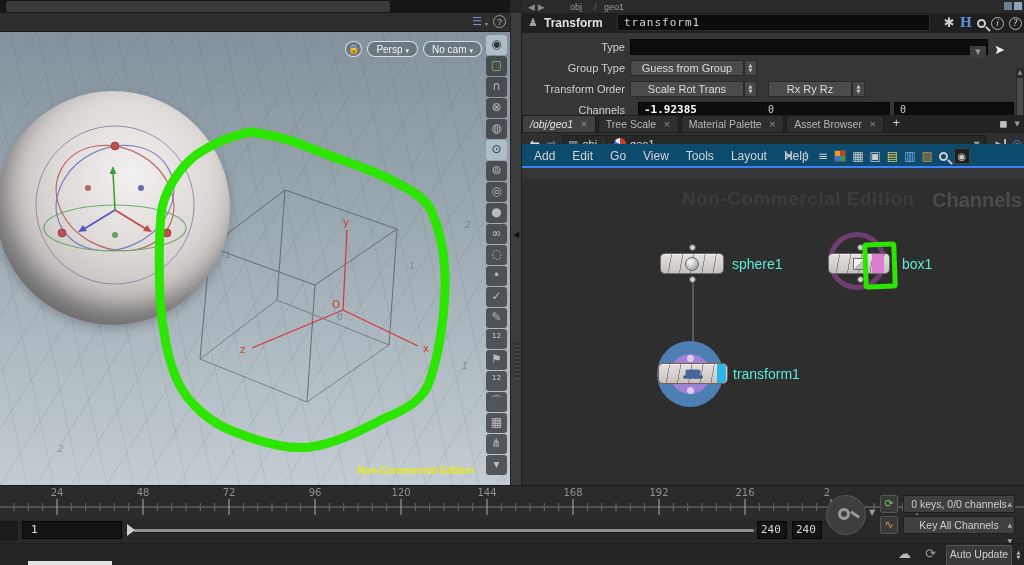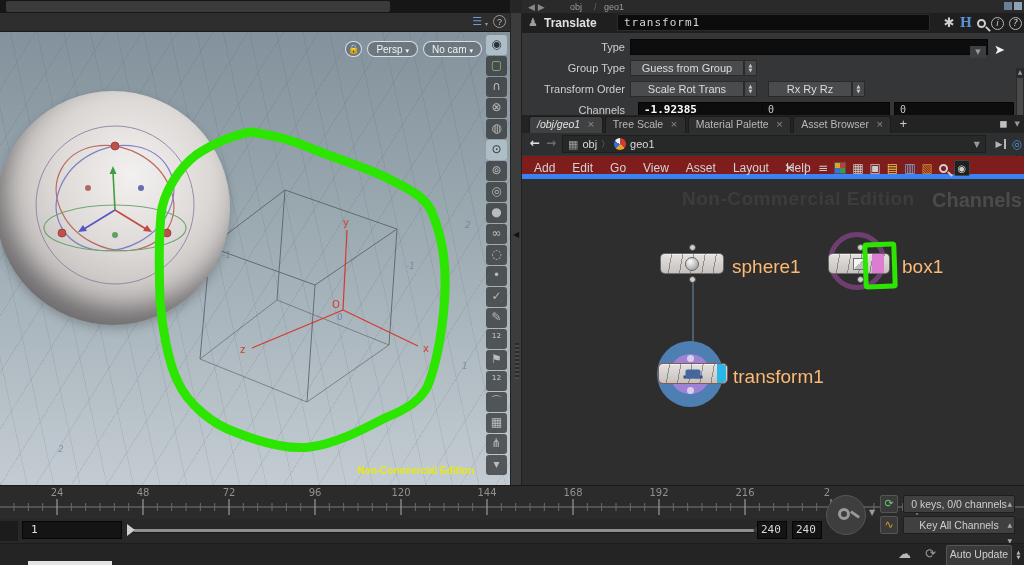--- a/index.html
+++ b/index.html
@@ -79,21 +79,21 @@
   .gfield-car { position:absolute; right:1px; top:1px; width:16px; height:12px; background:#3d3e3f; color:#9a9a9a;
     font-size:7px; text-align:center; line-height:12px; }
   #group-cursor { position:absolute; left:472px; top:0px; color:#f2f2f2; font-size:13px; }
   #param-grip { position:absolute; left:0; top:124px; width:502px; height:6px; background:#3d3d3d; border-top:1px solid #2a2a2a;
     color:#8a8a8a; font-size:5px; text-align:center; line-height:5px; letter-spacing:1px; }
   #param-scroll { position:absolute; right:0; top:35px; width:8px; height:88px; background:#2a2a2a; }
   #param-scroll .thumb { position:absolute; left:1px; top:10px; width:6px; height:40px; background:#4a4a4a; }
   #param-scroll .a { position:absolute; left:0; width:8px; color:#999; font-size:6px; text-align:center; }
 
   
-  #net-tabs { position:absolute; left:0; top:115px; width:502px; height:18px; background:#232323; display:flex; align-items:center; padding-left:7px; }
+  #net-tabs { position:absolute; left:0; top:115px; width:502px; height:18px; background:#232323; display:flex; align-items:flex-start; }
   .tab { height:17px; background:#2e2e2e; border:1px solid #1b1b1b; border-bottom:none; border-radius:3px 3px 0 0;
     color:#b8b8b8; font-size:10.5px; line-height:15px; padding:0 7px; margin-right:2px; display:flex; gap:7px; align-items:center; white-space:nowrap; }
   .tab.active { background:#404142; color:#e2e2e2; font-style:italic; }
   .tab .x { color:#8f8f8f; font-size:9px; font-style:normal; }
   #tab-plus { color:#cfcfcf; font-size:13px; margin-left:6px; line-height:16px; }
   #tabs-right { position:absolute; right:4px; top:118px; color:#c0c0c0; font-size:10px; display:flex; gap:7px; align-items:center; }
   #tabs-right .car { font-size:7px; color:#999; }
 
   #net-pathbar { position:absolute; left:0; top:133px; width:502px; height:22px; background:#2e2f30; }
   #net-pathbar .nav { position:absolute; top:3px; font-size:12px; font-weight:bold; }
@@ -101,38 +101,38 @@
     display:flex; align-items:center; gap:4px; padding:0 5px; color:#dadada; font-size:11px; }
   #path-inner .grid-ic { color:#9a9a9a; font-size:11px; }
   #path-inner .sep { color:#888; font-size:9px; }
   .pie { width:12px; height:12px; border-radius:50%;
     background:conic-gradient(#d23c2f 0 130deg, #e8a02a 130deg 220deg, #3a6fd8 220deg 300deg, #f2f2f2 300deg 360deg); }
   #path-inner .car { margin-left:auto; color:#999; font-size:8px; }
   #pathbar-right { position:absolute; right:2px; top:4px; display:flex; gap:6px; align-items:center; }
   #pin-ic { color:#b5b5b5; font-size:9px; border-right:2px solid #b5b5b5; padding-right:1px; }
   #target-ic { color:#4a8fd8; font-size:12px; font-weight:bold; }
 
-  #net-menubar { position:absolute; left:0; top:156px; width:502px; height:24px; background:#7f1d1d; border-bottom:6px solid #3b82f6; }
+  #net-menubar { position:absolute; left:0; top:144px; width:502px; height:24px; background:#0c4a6e; border-bottom:2px solid #3b82f6; }
   #net-menus { position:absolute; left:12px; top:0; height:24px; display:flex; gap:17px; align-items:center; }
   .menu-item { color:#d4d4d4; font-size:12px; }
   #menu-icons { position:absolute; left:262px; top:0; height:24px; display:flex; gap:6px; align-items:center; }
   .m-icon { font-size:12px; line-height:14px; }
   .palette-grid { width:12px; height:12px; border:1px solid #555;
     background:conic-gradient(#c04030 0 25%, #3a9a4a 25% 50%, #3a6fd8 50% 75%, #d8a52a 75% 100%); }
   .eye-box { width:16px; height:16px; background:#202020; border:1px solid #444; border-radius:2px; color:#cfcfcf; font-size:10px; text-align:center; line-height:15px; }
 
   #net-canvas { position:absolute; left:0; top:179px; width:502px; height:306px; background:#2e2e2f; overflow:hidden; }
   #nc-watermark { position:absolute; left:160px; top:9px; color:#3c3c3c; font-size:19px; font-weight:600; letter-spacing:.5px; }
   #nc-context { position:absolute; right:2px; top:10px; color:#4b4b4b; font-size:20px; font-weight:bold; }
   .node-body { position:absolute; height:21px; border-radius:5px; border:1px solid rgba(20,20,20,.55); z-index:3;
     background:linear-gradient(#e4e1de,#c6c2bf); box-shadow:inset 0 1px 0 rgba(255,255,255,.5); overflow:hidden; }
   .node-body .segs { position:absolute; inset:0;
     background:repeating-linear-gradient(100deg, transparent 0 10px, rgba(75,70,65,.5) 10px 11px); }
   .node-dot { position:absolute; width:7px; height:7px; border-radius:50%; background:#cfcfcf; border:1px solid #4a4a4a; z-index:4; }
-  .node-label { position:absolute; color:#fdba74; font-size:19px; z-index:4; }
+  .node-label { position:absolute; color:#5eead4; font-size:14px; z-index:4; }
   .sphere-ic { position:absolute; left:50%; top:50%; transform:translate(-50%,-50%); width:14px; height:14px; border-radius:50%;
     background:radial-gradient(circle at 35% 30%, #fbfbfb, #8f8f8f); border:1px solid #666; }
   .box-ic { position:absolute; left:50%; top:50%; transform:translate(-50%,-50%); width:12px; height:12px;
     background:linear-gradient(135deg,#f5f5f5 0 50%, #bdbdbd 50%); border:1px solid #6e6e6e; }
   .xform-ic { position:absolute; left:50%; top:50%; transform:translate(-50%,-50%); width:15px; height:9px;
     background:#45679c; border-radius:2px; box-shadow:-5px 3px 0 -3px #32507e, 5px 3px 0 -3px #32507e; }
   #box1-ring { position:absolute; left:306px; top:53px; width:58px; height:58px; border:5px solid #6e3e71; border-radius:50%; z-index:2; }
   #t1-outer { position:absolute; left:135px; top:162px; width:66px; height:66px; border-radius:50%; background:#4e7fb2; z-index:1; }
   #t1-inner { position:absolute; left:148px; top:175px; width:40px; height:40px; border-radius:50%; background:#9d82d6; z-index:2; }
   .ring-dot { position:absolute; width:7px; height:7px; border-radius:50%; background:#d9cfeb; z-index:2; }
@@ -305,21 +305,21 @@
       <span class="mini ico" style="left:6px;color:#888">◀ ▶</span>
       <span class="mini" style="left:48px">obj</span>
       <span class="mini" style="left:72px;color:#666">/</span>
       <span class="mini" style="left:82px">geo1</span>
       <span class="mini" style="right:12px;width:8px;height:8px;background:#6a7f95"></span>
       <span class="mini" style="right:2px;width:8px;height:8px;background:#8fa3b8"></span>
     </div>
 
     <div id="param-header">
       <span class="pficon ico">♟</span>
-      <span id="param-title">Translate</span>
+      <span id="param-title">Transform</span>
       <input id="param-name" value="transform1" style="">
       <div id="param-icons">
           <span class="ph-icon ico">✱</span>
           <span class="ph-icon ico hico">H</span>
           <span class="mag"></span>
           <span class="ph-icon ico circ">i</span>
           <span class="ph-icon ico circ">?</span>
         </div>
     </div>
 
@@ -410,21 +410,21 @@
         <span id="target-ic" class="ico">◎</span>
       </div>
     </div>
 
     <div id="net-menubar">
       <div id="net-menus">
           <span class="menu-item">Add</span>
           <span class="menu-item">Edit</span>
           <span class="menu-item">Go</span>
           <span class="menu-item">View</span>
-          <span class="menu-item">Asset</span>
+          <span class="menu-item">Tools</span>
           <span class="menu-item">Layout</span>
           <span class="menu-item">Help</span>
         </div>
       <div id="menu-icons">
           <span class="m-icon ico" style="color: rgb(204, 204, 204);">✕</span>
           <span class="m-icon ico" style="color: rgb(204, 204, 204);">⋮</span>
           <span class="m-icon ico" style="color: rgb(204, 204, 204);">≡</span>
           <div class="palette-grid"></div>
           <span class="m-icon ico" style="color: rgb(204, 204, 204);">▦</span>
           <span class="m-icon ico" style="color: rgb(204, 204, 204);">▣</span>

